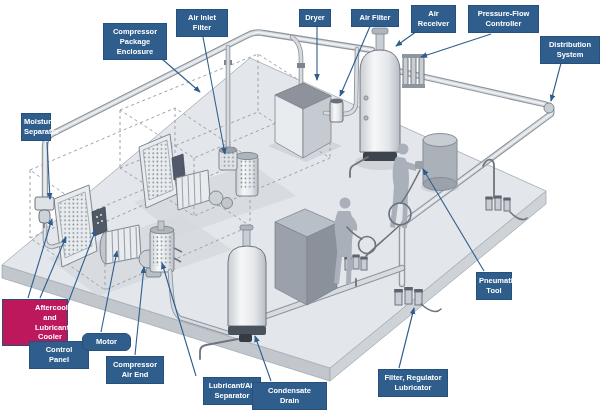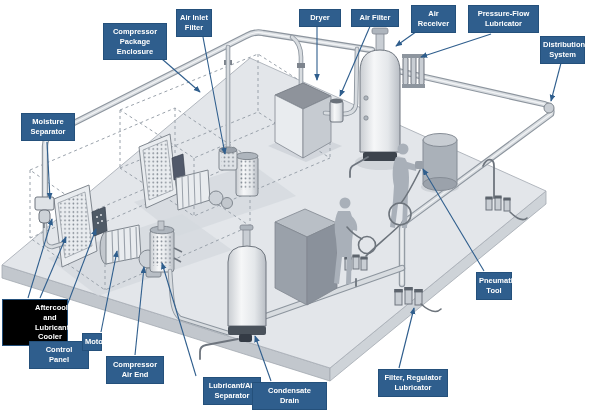--- a/index.html
+++ b/index.html
@@ -285,38 +285,38 @@
         <line x1="271" y1="381" x2="255" y2="336" stroke="#2f5e8d" stroke-width="1.1" marker-end="url(#arr)"></line>
         <line x1="484" y1="271" x2="423" y2="169" stroke="#2f5e8d" stroke-width="1.1" marker-end="url(#arr)"></line>
         <line x1="399" y1="368" x2="414" y2="308" stroke="#2f5e8d" stroke-width="1.1" marker-end="url(#arr)"></line>
       </g>
 </svg>
 
 <div id="labels">
       <div class="callout" style="left: 103px; top: 23px; width: 64px; background: rgb(47, 94, 141); border-color: rgb(36, 80, 123); color: rgb(255, 255, 255);">Compressor
 Package
 Enclosure</div>
-      <div class="callout" style="left: 176px; top: 9px; width: 36px; background: rgb(47, 94, 141); border-color: rgb(36, 80, 123); color: rgb(255, 255, 255);">Air Inlet
+      <div class="callout" style="left: 176px; top: 9px; width: 52px; background: rgb(47, 94, 141); border-color: rgb(36, 80, 123); color: rgb(255, 255, 255);">Air Inlet
 Filter</div>
-      <div class="callout" style="left: 299px; top: 9px; width: 42px; background: rgb(47, 94, 141); border-color: rgb(36, 80, 123); color: rgb(255, 255, 255);">Dryer</div>
+      <div class="callout" style="left: 299px; top: 9px; width: 32px; background: rgb(47, 94, 141); border-color: rgb(36, 80, 123); color: rgb(255, 255, 255);">Dryer</div>
       <div class="callout" style="left: 351px; top: 9px; width: 48px; background: rgb(47, 94, 141); border-color: rgb(36, 80, 123); color: rgb(255, 255, 255);">Air Filter</div>
       <div class="callout" style="left: 411px; top: 5px; width: 45px; background: rgb(47, 94, 141); border-color: rgb(36, 80, 123); color: rgb(255, 255, 255);">Air
 Receiver</div>
       <div class="callout" style="left: 468px; top: 5px; width: 71px; background: rgb(47, 94, 141); border-color: rgb(36, 80, 123); color: rgb(255, 255, 255);">Pressure-Flow
-Lubricator</div>
-      <div class="callout" style="left: 540px; top: 36px; width: 45px; background: rgb(47, 94, 141); border-color: rgb(36, 80, 123); color: rgb(255, 255, 255);">Distribution
+Controller</div>
+      <div class="callout" style="left: 540px; top: 36px; width: 60px; background: rgb(47, 94, 141); border-color: rgb(36, 80, 123); color: rgb(255, 255, 255);">Distribution
 System</div>
-      <div class="callout" style="left: 21px; top: 113px; width: 54px; background: rgb(47, 94, 141); border-color: rgb(36, 80, 123); color: rgb(255, 255, 255);">Moisture
+      <div class="callout" style="left: 21px; top: 113px; width: 30px; background: rgb(47, 94, 141); border-color: rgb(36, 80, 123); color: rgb(255, 255, 255);">Moisture
 Separator</div>
-      <div class="callout" style="left: 2px; top: 299px; width: 66px; background: #000000; border-color: rgb(36, 80, 123); color: rgb(255, 255, 255); padding-left: 32px;">Aftercooler
+      <div class="callout" style="left: 2px; top: 299px; width: 66px; background: #be185d; border-color: rgb(36, 80, 123); color: rgb(255, 255, 255); padding-left: 32px;">Aftercooler
 and Lubricant
 Cooler</div>
       <div class="callout" style="left: 29px; top: 341px; width: 60px; background: rgb(47, 94, 141); border-color: rgb(36, 80, 123); color: rgb(255, 255, 255);">Control
 Panel</div>
-      <div class="callout" style="left: 82px; top: 333px; width: 20px; background: rgb(47, 94, 141); border-color: rgb(36, 80, 123); color: rgb(255, 255, 255);">Motor</div>
+      <div class="callout" style="left: 82px; top: 333px; width: 49px; background: rgb(47, 94, 141); border-color: rgb(36, 80, 123); color: rgb(255, 255, 255); border-radius: 6px;">Motor</div>
       <div class="callout" style="left: 106px; top: 356px; width: 58px; background: rgb(47, 94, 141); border-color: rgb(36, 80, 123); color: rgb(255, 255, 255);">Compressor
 Air End</div>
       <div class="callout" style="left: 171px; top: 377px; width: 58px; background: rgb(47, 94, 141); border-color: rgb(36, 80, 123); color: rgb(255, 255, 255); margin-left: 32px;">Lubricant/Air
 Separator</div>
       <div class="callout" style="left: 252px; top: 382px; width: 75px; background: rgb(47, 94, 141); border-color: rgb(36, 80, 123); color: rgb(255, 255, 255);">Condensate
 Drain</div>
       <div class="callout" style="left: 476px; top: 272px; width: 36px; background: rgb(47, 94, 141); border-color: rgb(36, 80, 123); color: rgb(255, 255, 255);">Pneumatic
 Tool</div>
       <div class="callout" style="left: 378px; top: 369px; width: 70px; background: rgb(47, 94, 141); border-color: rgb(36, 80, 123); color: rgb(255, 255, 255);">Filter, Regulator
 Lubricator</div>

